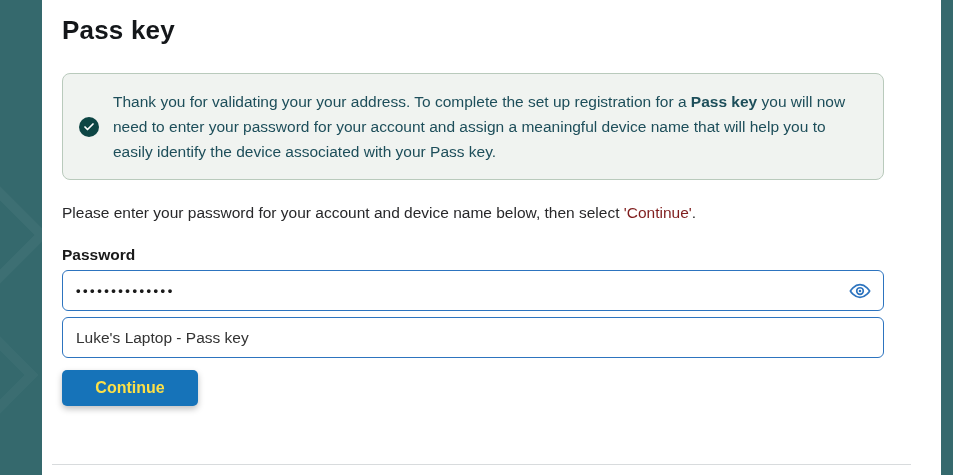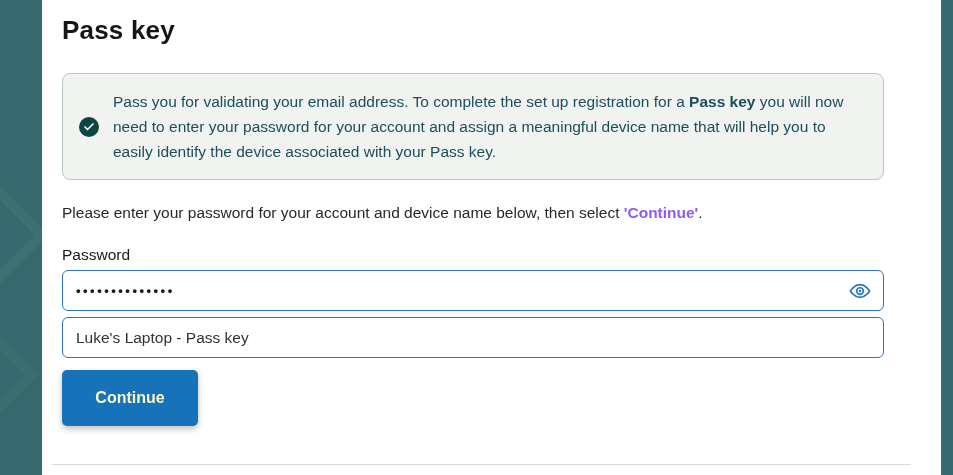--- a/index.html
+++ b/index.html
@@ -22,35 +22,35 @@
   .page-title { margin-top:15px; font-size:26px; line-height:30px; font-weight:700; color:#14171a; letter-spacing:0.2px; }
 
   .notice { margin-top:28px; display:flex; align-items:center; gap:14px;
             background:#f0f3f0; border:1px solid #b9cabc; border-radius:8px; padding:15px 16px; }
   .check-circle { flex:0 0 20px; width:20px; height:20px; border-radius:50%; background:#0d4544;
                   display:flex; align-items:center; justify-content:center; }
   .notice-text { font-size:15.5px; line-height:25px; color:#1d4e5a; }
   .notice-text strong { font-weight:700; }
 
   .instruction { margin-top:22px; font-size:15.5px; line-height:21px; color:#28282a; }
-  .instruction strong { font-weight:700; color:#8b5cf6;margin-top:46px; }
+  .instruction strong { font-weight:400; color:#7f1d1d;margin-top:46px; }
 
-  .field-label { display:block; margin-top:22px; font-size:15.5px; line-height:19px; font-weight:400; color:#191919; }
+  .field-label { display:block; margin-top:22px; font-size:15.5px; line-height:19px; font-weight:700; color:#191919; }
 
   .input-wrap { position:relative; margin-top:6px; }
   .text-input { width:100%; height:41px; border:1.5px solid #2d74bf; border-radius:6px;
                 padding:0 42px 0 13px; font-size:15.5px; color:#333333; background:#ffffff;
                 font-family:"Liberation Sans", sans-serif; outline:none; }
   .text-input.masked { font-size:13px; font-weight:700; letter-spacing:2.5px; color:#1a1a1a; }
 
   .eye-btn { position:absolute; right:11px; top:50%; transform:translateY(-50%);
              background:none; border:none; padding:2px; cursor:pointer; line-height:0; }
 
-  .continue-btn { display:block; margin-top:12px; width:136px; height:56px;
-                  background:#1673b9; color:#fef9c3; font-size:16px; font-weight:700;
+  .continue-btn { display:block; margin-top:12px; width:136px; height:36px;
+                  background:#1673b9; color:#fde047; font-size:16px; font-weight:700;
                   font-family:"Liberation Sans", sans-serif;
                   border:none; border-radius:5px; cursor:pointer;
                   box-shadow:0 3px 6px rgba(0,0,0,0.25); }
 
   .divider { position:absolute; left:10px; right:30px; top:464px; border-top:1px solid #d8dbdd; }
 </style>
 </head>
 <body>
 
 <div class="app">
@@ -63,21 +63,21 @@
   <main class="content">
 
     <h1 class="page-title">Pass key</h1>
 
     <div class="notice">
       <span class="check-circle">
         <svg width="12" height="12" viewBox="0 0 24 24" fill="none" stroke="#ffffff" stroke-width="3.5" stroke-linecap="round" stroke-linejoin="round">
             <path d="M20 6L9 17l-5-5"></path>
           </svg>
       </span>
-      <p class="notice-text"><span>Pass you for validating your email address. To complete the set up registration for a </span><strong>Pass key</strong><span> you will now need to enter your password for your account and assign a meaningful device name that will help you to easily identify the device associated with your Pass key.</span></p>
+      <p class="notice-text"><span>Thank you for validating your your address. To complete the set up registration for a </span><strong>Pass key</strong><span> you will now need to enter your password for your account and assign a meaningful device name that will help you to easily identify the device associated with your Pass key.</span></p>
     </div>
 
     <p class="instruction"><span>Please enter your password for your account and device name below, then select </span><strong>'Continue'</strong><span>.</span></p>
 
     <label class="field-label">Password</label>
     <div class="input-wrap">
       <input class="text-input masked" type="text" value="••••••••••••••" style="">
       <button class="eye-btn">
         <span>
           <svg width="22" height="22" viewBox="0 0 24 24" fill="none" stroke="#2d74bf" stroke-width="1.8">

